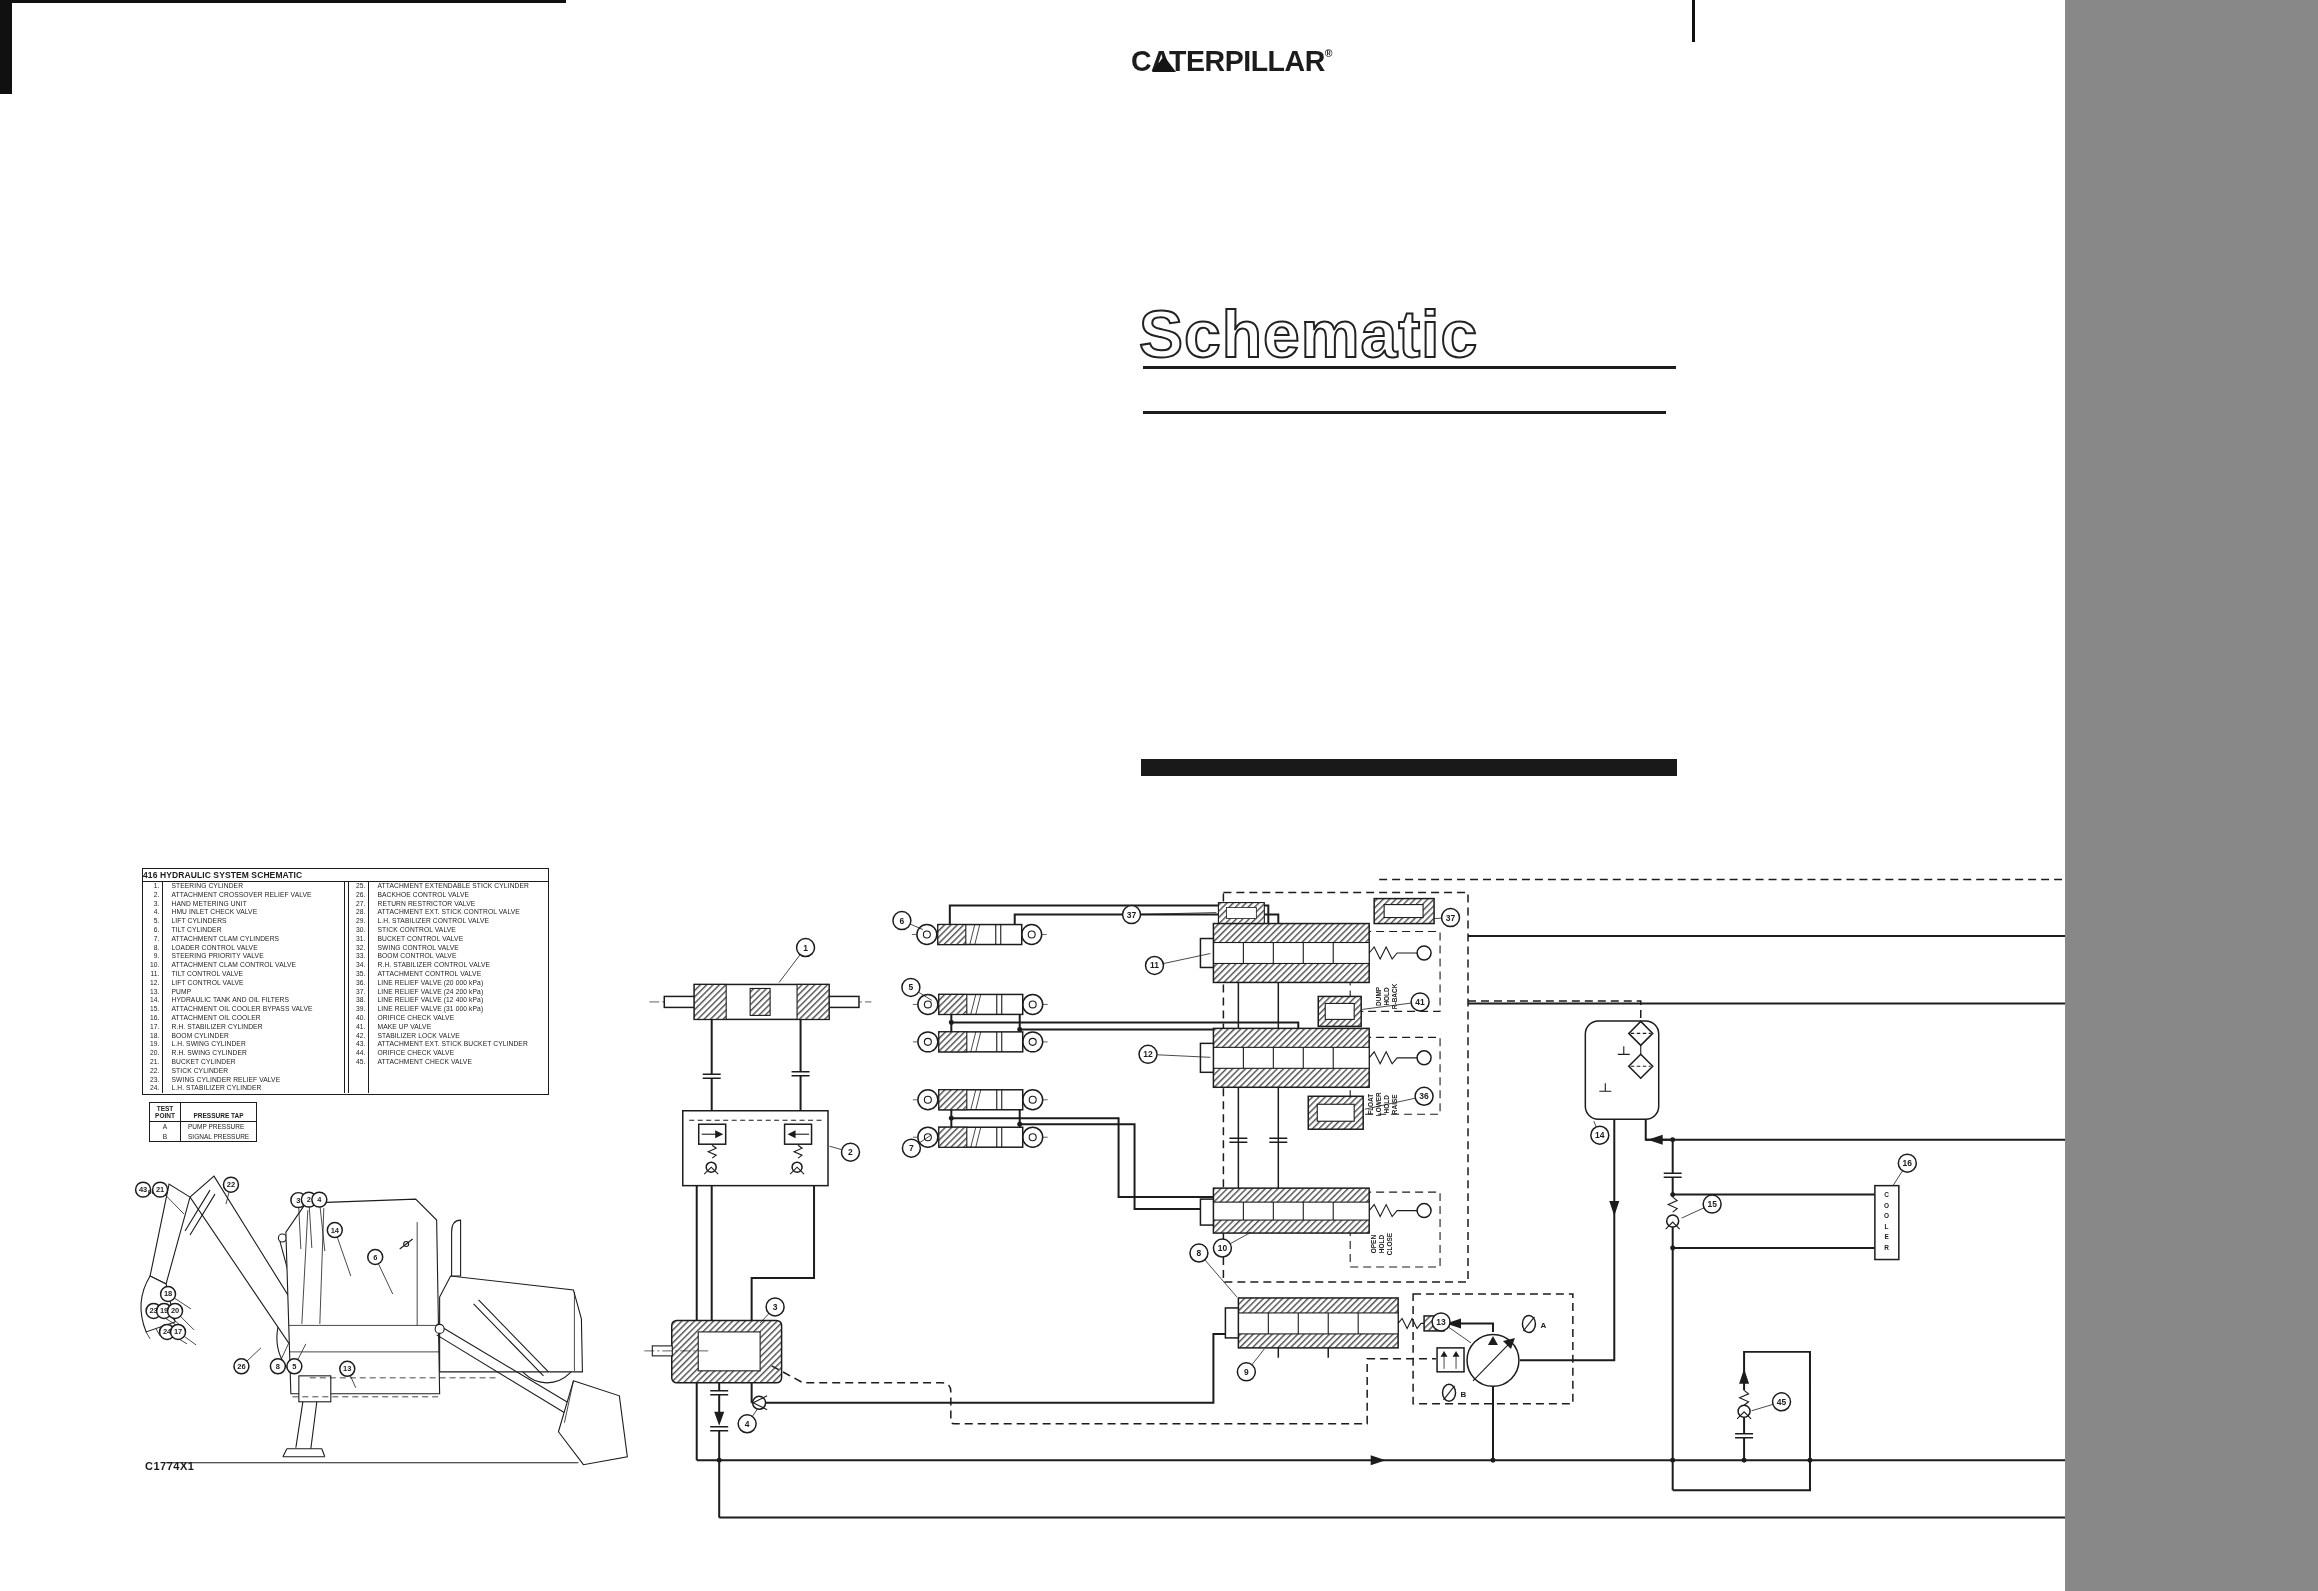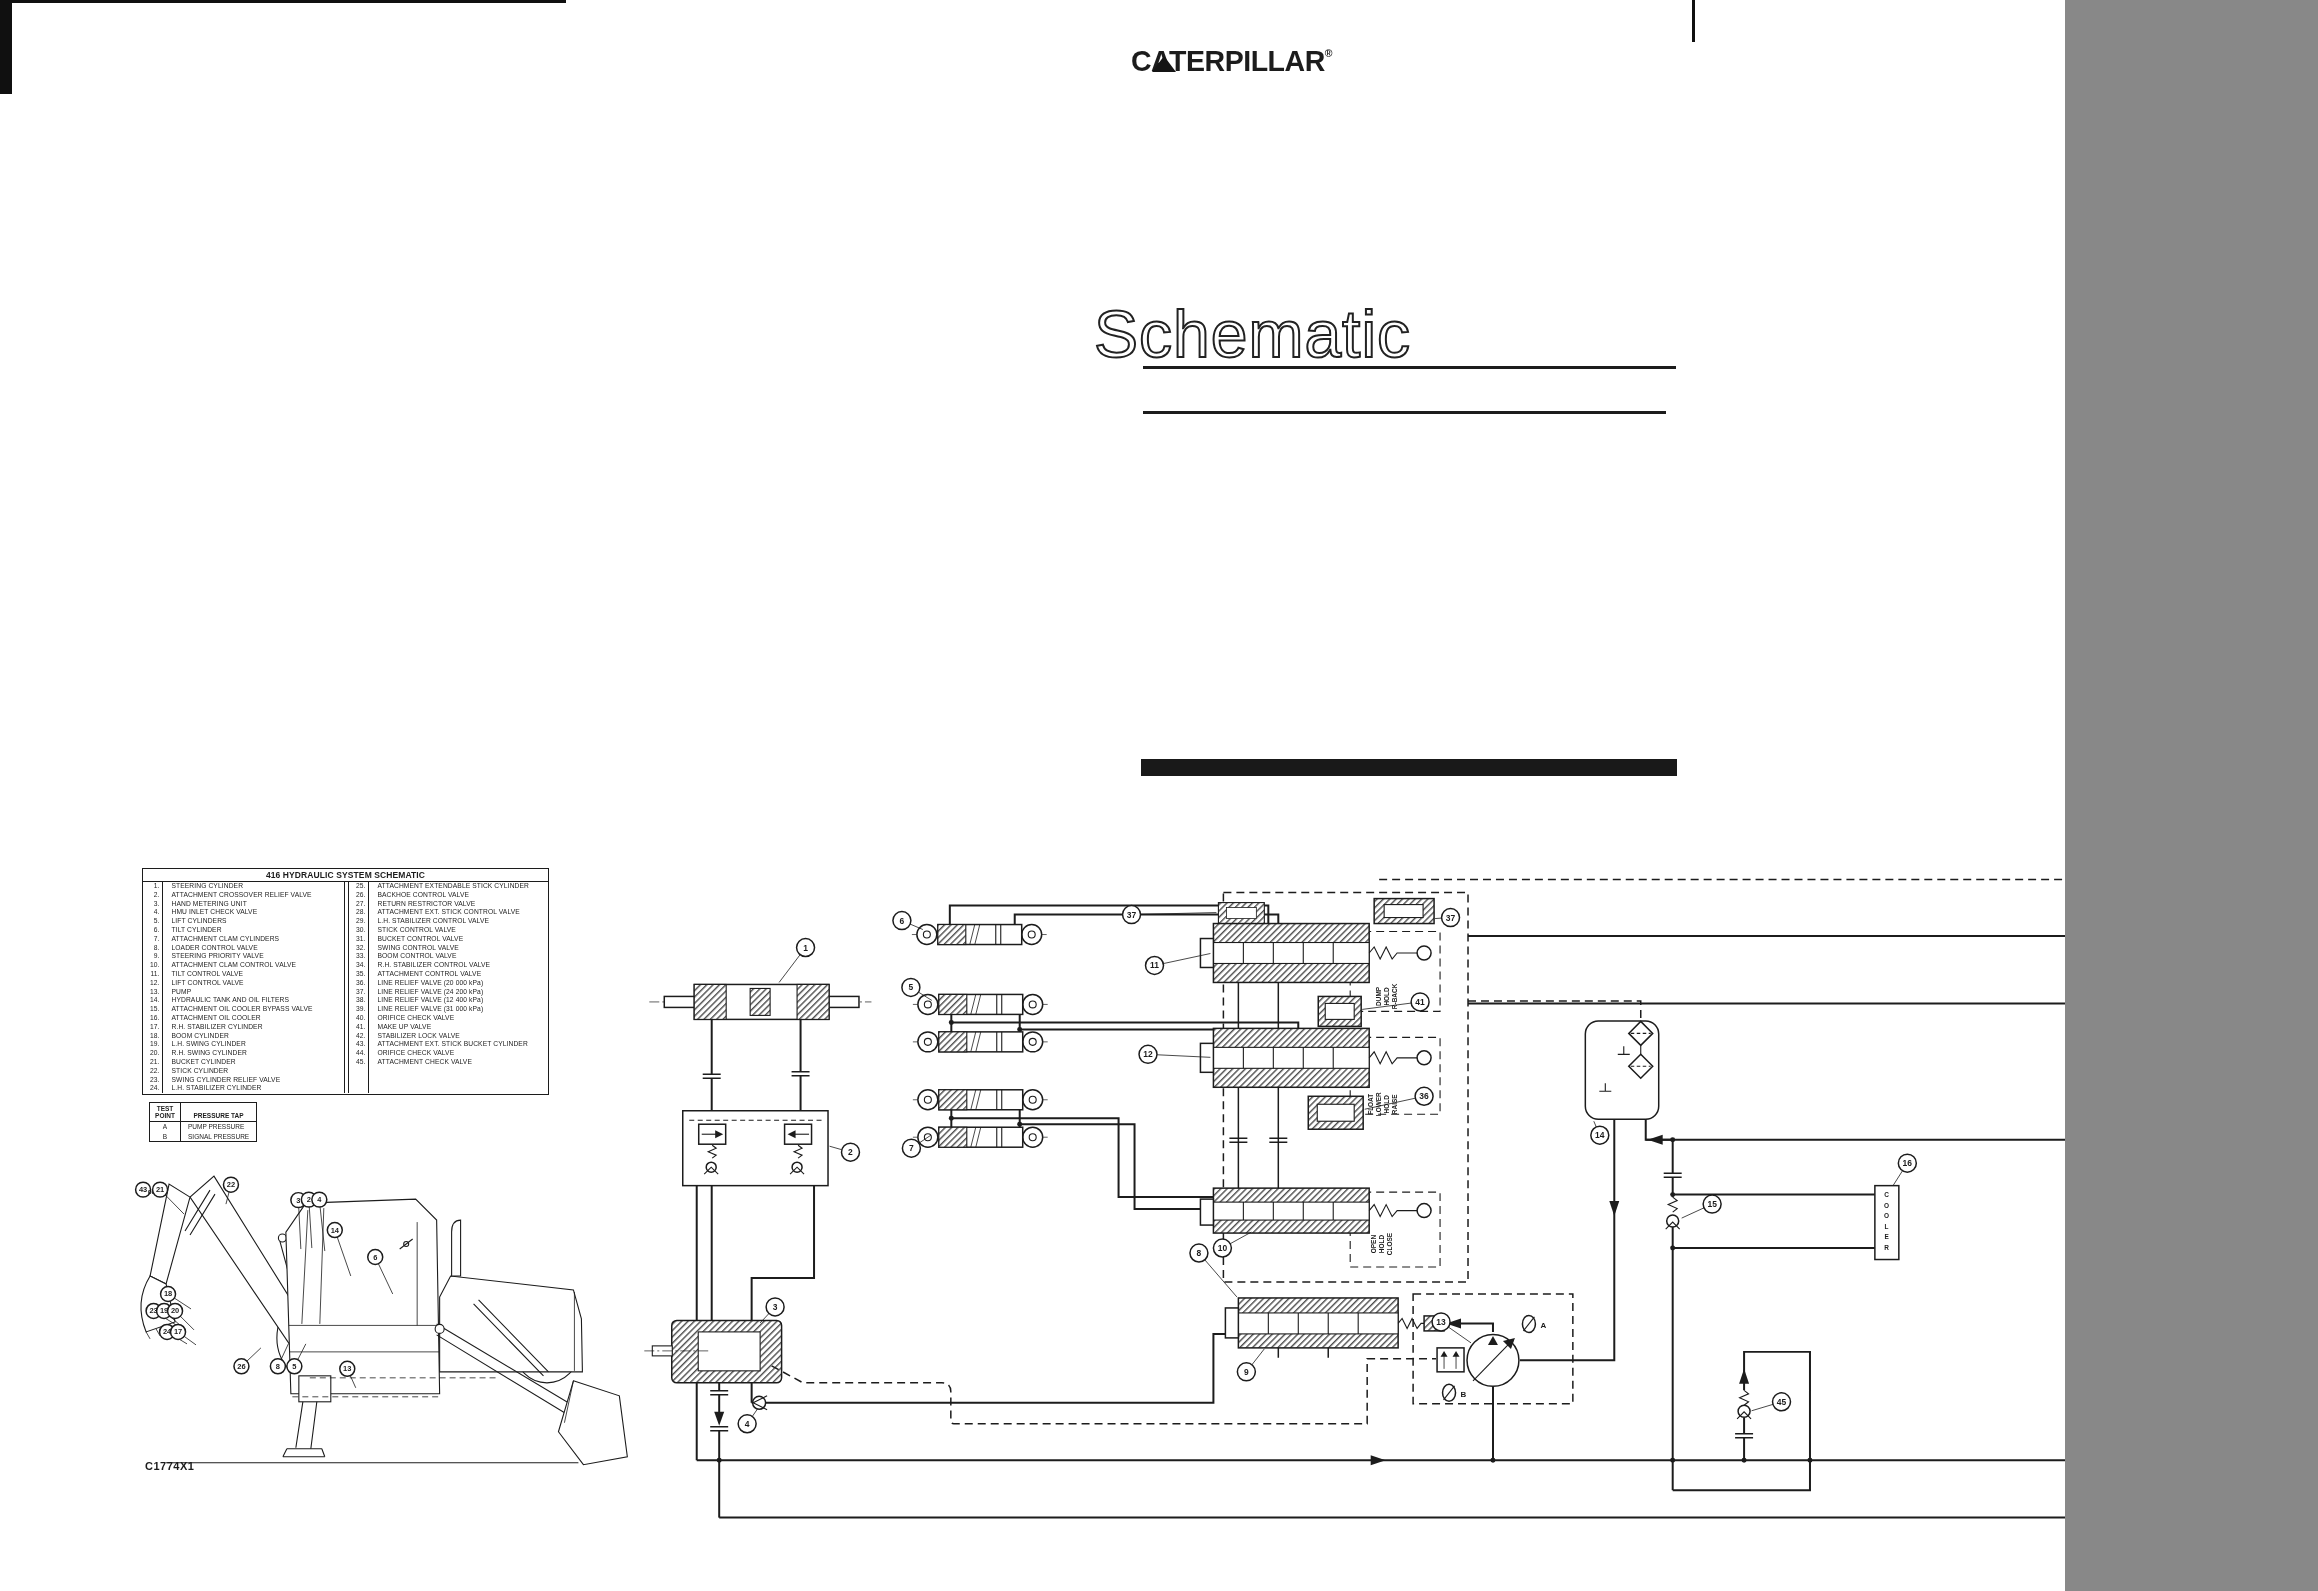--- a/index.html
+++ b/index.html
@@ -12,29 +12,29 @@
   .edge-strip{left:0;top:0;width:12px;height:94px;background:#101010;}
   .top-line{left:0;top:0;width:566px;height:2.5px;background:#101010;}
   .fold-tick{left:1692px;top:0;width:2.5px;height:42px;background:#101010;}
   
   .logo{left:1131px;top:44px;font-size:30px;font-weight:700;letter-spacing:-0.5px;
         transform:scaleX(.95);transform-origin:left;white-space:nowrap;}
   .logo sup{font-size:11px;vertical-align:14px;}
   .logo-tri{left:1152px;top:56px;width:0;height:0;border-left:12.5px solid transparent;
         border-right:12.5px solid transparent;border-bottom:16px solid #141414;}
   
-  .title{left:1094px;top:296px;font-size:66px;font-weight:400;letter-spacing:1px;
+  .title{left:1139px;top:296px;font-size:66px;font-weight:700;letter-spacing:1px;
          color:#fff;-webkit-text-stroke:2px #222;}
   .rule1{left:1143px;top:366px;width:533px;height:2.5px;background:var(--ink);}
   .rule2{left:1143px;top:411px;width:523px;height:2.5px;background:var(--ink);}
   .black-bar{left:1141px;top:759px;width:536px;height:17px;background:#191919;}
   .tab{left:2277px;top:858px;width:42px;height:687px;background:var(--tab);}
   
   .legend{left:142px;top:868px;width:407px;height:227px;border:1.5px solid var(--ink);}
-  .legend-title{height:13px;line-height:12.5px;text-align:center;font-weight:700;font-size:8.5px;
+  .legend-title{height:13px;line-height:12.5px;text-align:left;font-weight:700;font-size:8.5px;
         border-bottom:1.5px solid var(--ink);letter-spacing:0.1px;}
   .legend-body{display:flex;height:211px;}
   .half{position:relative;height:100%;}
   .half::before{content:'';position:absolute;left:19px;top:0;bottom:0;border-left:1.2px solid var(--ink);}
   .half-l{width:202px;border-right:1.2px solid var(--ink);}
   .half-gap{width:4px;border-right:1.2px solid var(--ink);}
   .half-r{flex:1;}
   .lrow{display:flex;height:8.8px;line-height:8.8px;font-size:6.7px;letter-spacing:0.1px;}
   .lnum{width:19px;flex:none;text-align:right;padding-right:2.5px;}
   .llab{padding-left:9.5px;white-space:nowrap;}

